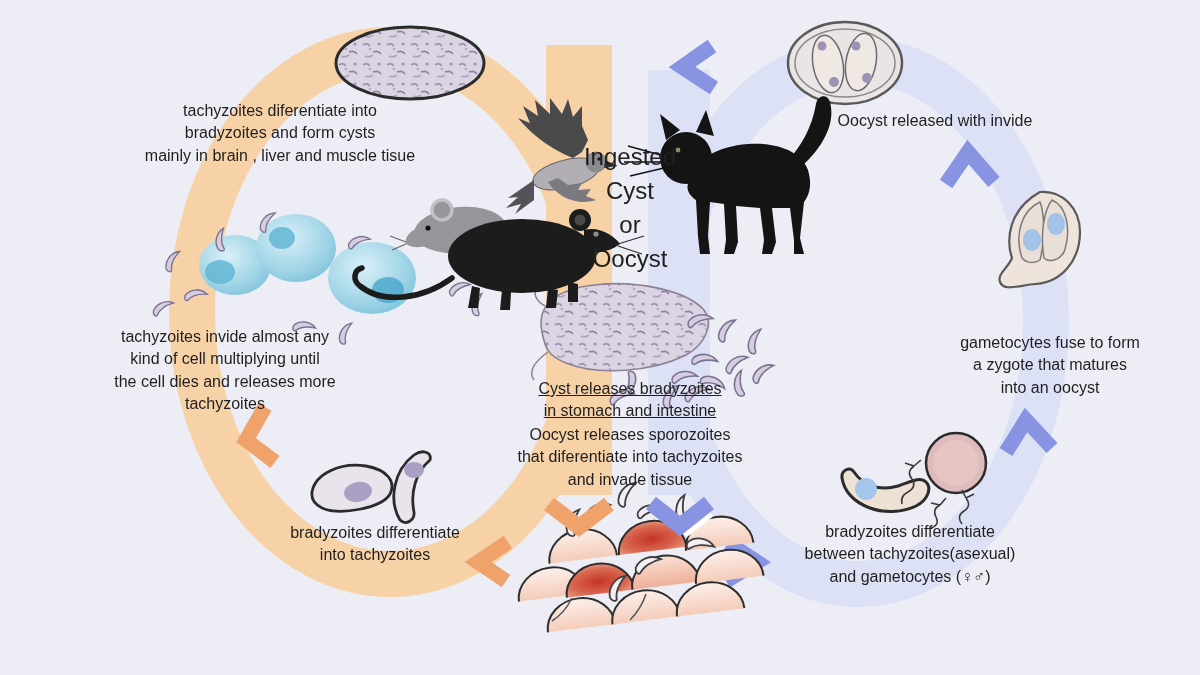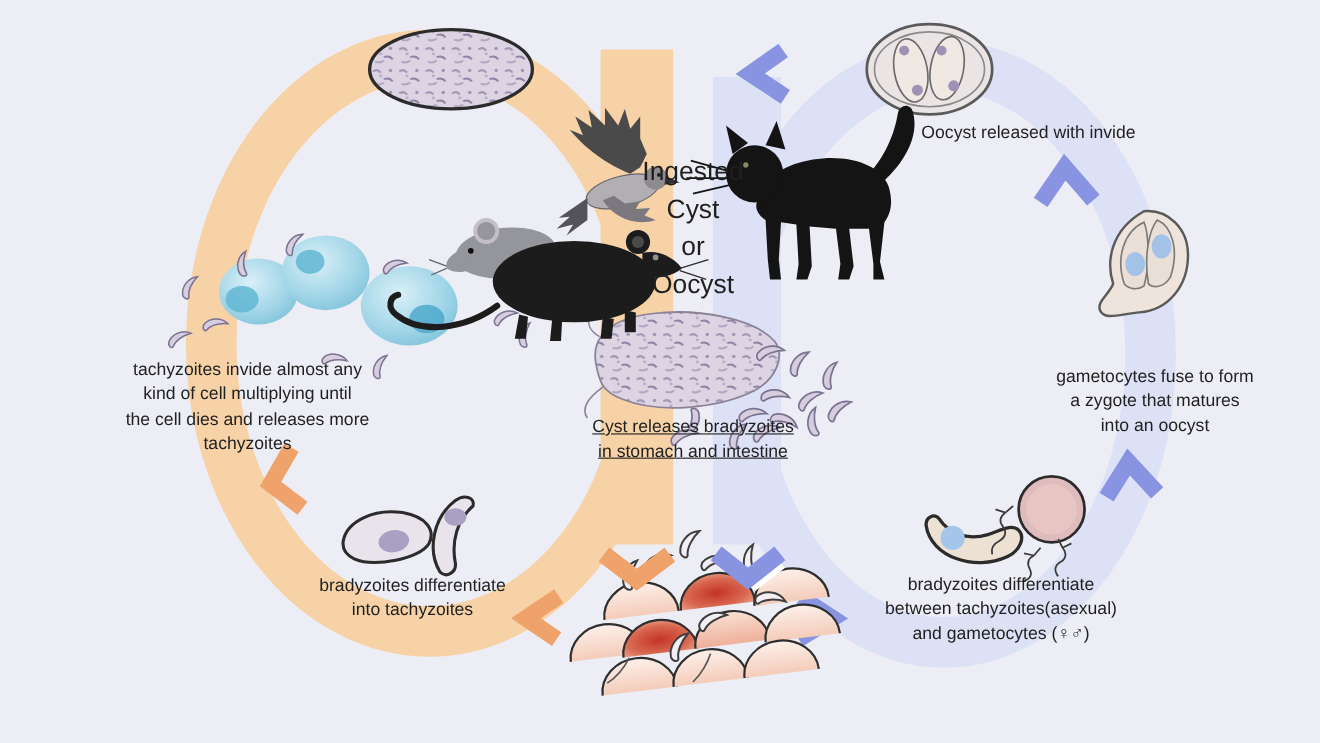--- a/index.html
+++ b/index.html
@@ -219,40 +219,46 @@
     <path d="M150,70 C170,52 184,28 178,6 C176,-2 166,-2 164,8 C160,32 148,52 136,64 Z" fill="#141414"></path>
     <path d="M36,88 C40,64 66,50 96,48 C126,46 150,56 156,74 C160,88 158,98 152,106 L148,142 L152,158 L142,158 L142,144 L138,112 L120,112 L124,146 L120,158 L110,158 L112,144 L108,112 L84,110 L86,146 L82,158 L72,158 L74,144 L72,108 L58,106 L56,140 L58,158 L48,158 L46,140 L44,104 C38,100 34,94 36,88 Z" fill="#141414"></path>
     <circle cx="34" cy="62" r="26" fill="#141414"></circle>
     <path d="M14,44 L8,18 L28,34 Z" fill="#141414"></path>
     <path d="M44,36 L54,14 L62,40 Z" fill="#141414"></path>
     <circle cx="26" cy="54" r="2.4" fill="#8a8a6a"></circle>
     <path d="M12,60 L-24,50 M10,66 L-28,66 M12,72 L-22,80" stroke="#151515" stroke-width="1.6"></path>
   </g>
 </svg>
 
+<div class="lbl" style="left:75px;top:100px;width:410px;">tachyzoites diferentiate into
+bradyzoites and form cysts
+mainly in brain , liver and muscle tisue</div>
 
 <div class="lbl" style="left:795px;top:110px;width:280px;">Oocyst released with invide</div>
 
 <div class="lbl big" style="left:565px;top:140px;width:130px;">Ingested
 Cyst
 or
 Oocyst</div>
 
 <div class="lbl" style="left:60px;top:326px;width:330px;">tachyzoites invide almost any
 kind of cell multiplying until
 the cell dies and releases more
 tachyzoites</div>
 
 <div class="lbl" style="left:915px;top:314px;width:270px;margin-top:18px;">gametocytes fuse to form
 a zygote that matures
 into an oocyst</div>
 
 <div class="lbl" style="left:490px;top:378px;width:280px;text-decoration:underline;">Cyst releases bradyzoites
 in stomach and intestine</div>
 
+<div class="lbl" style="left:470px;top:424px;width:320px;">Oocyst releases sporozoites
+that diferentiate into tachyzoites
+and invade tissue</div>
 
 <div class="lbl" style="left:245px;top:522px;width:260px;">bradyzoites differentiate
 into tachyzoites</div>
 
 <div class="lbl" style="left:760px;top:521px;width:300px;">bradyzoites differentiate
 between tachyzoites(asexual)
 and gametocytes (♀♂)</div>
 
 
 </div>

